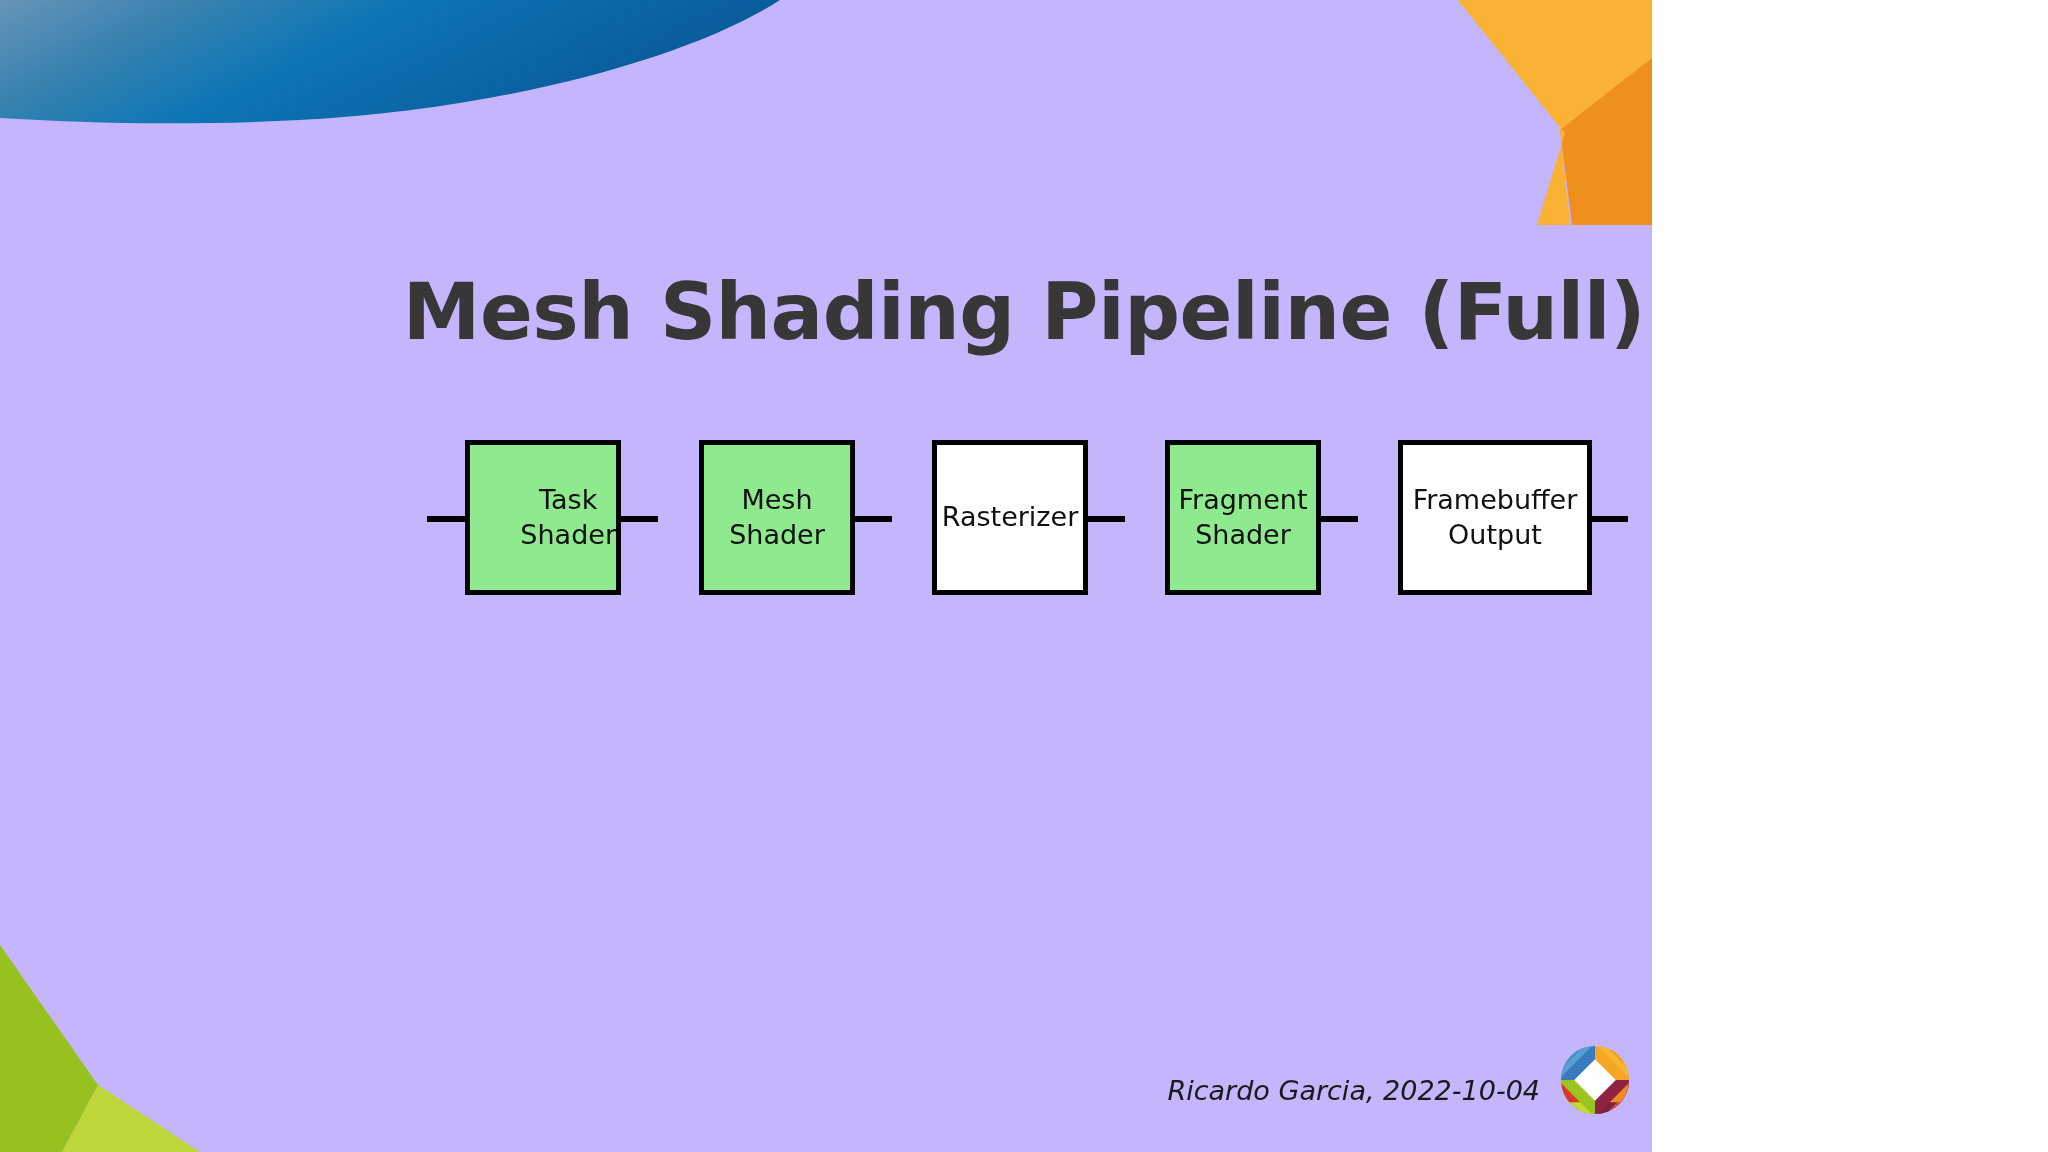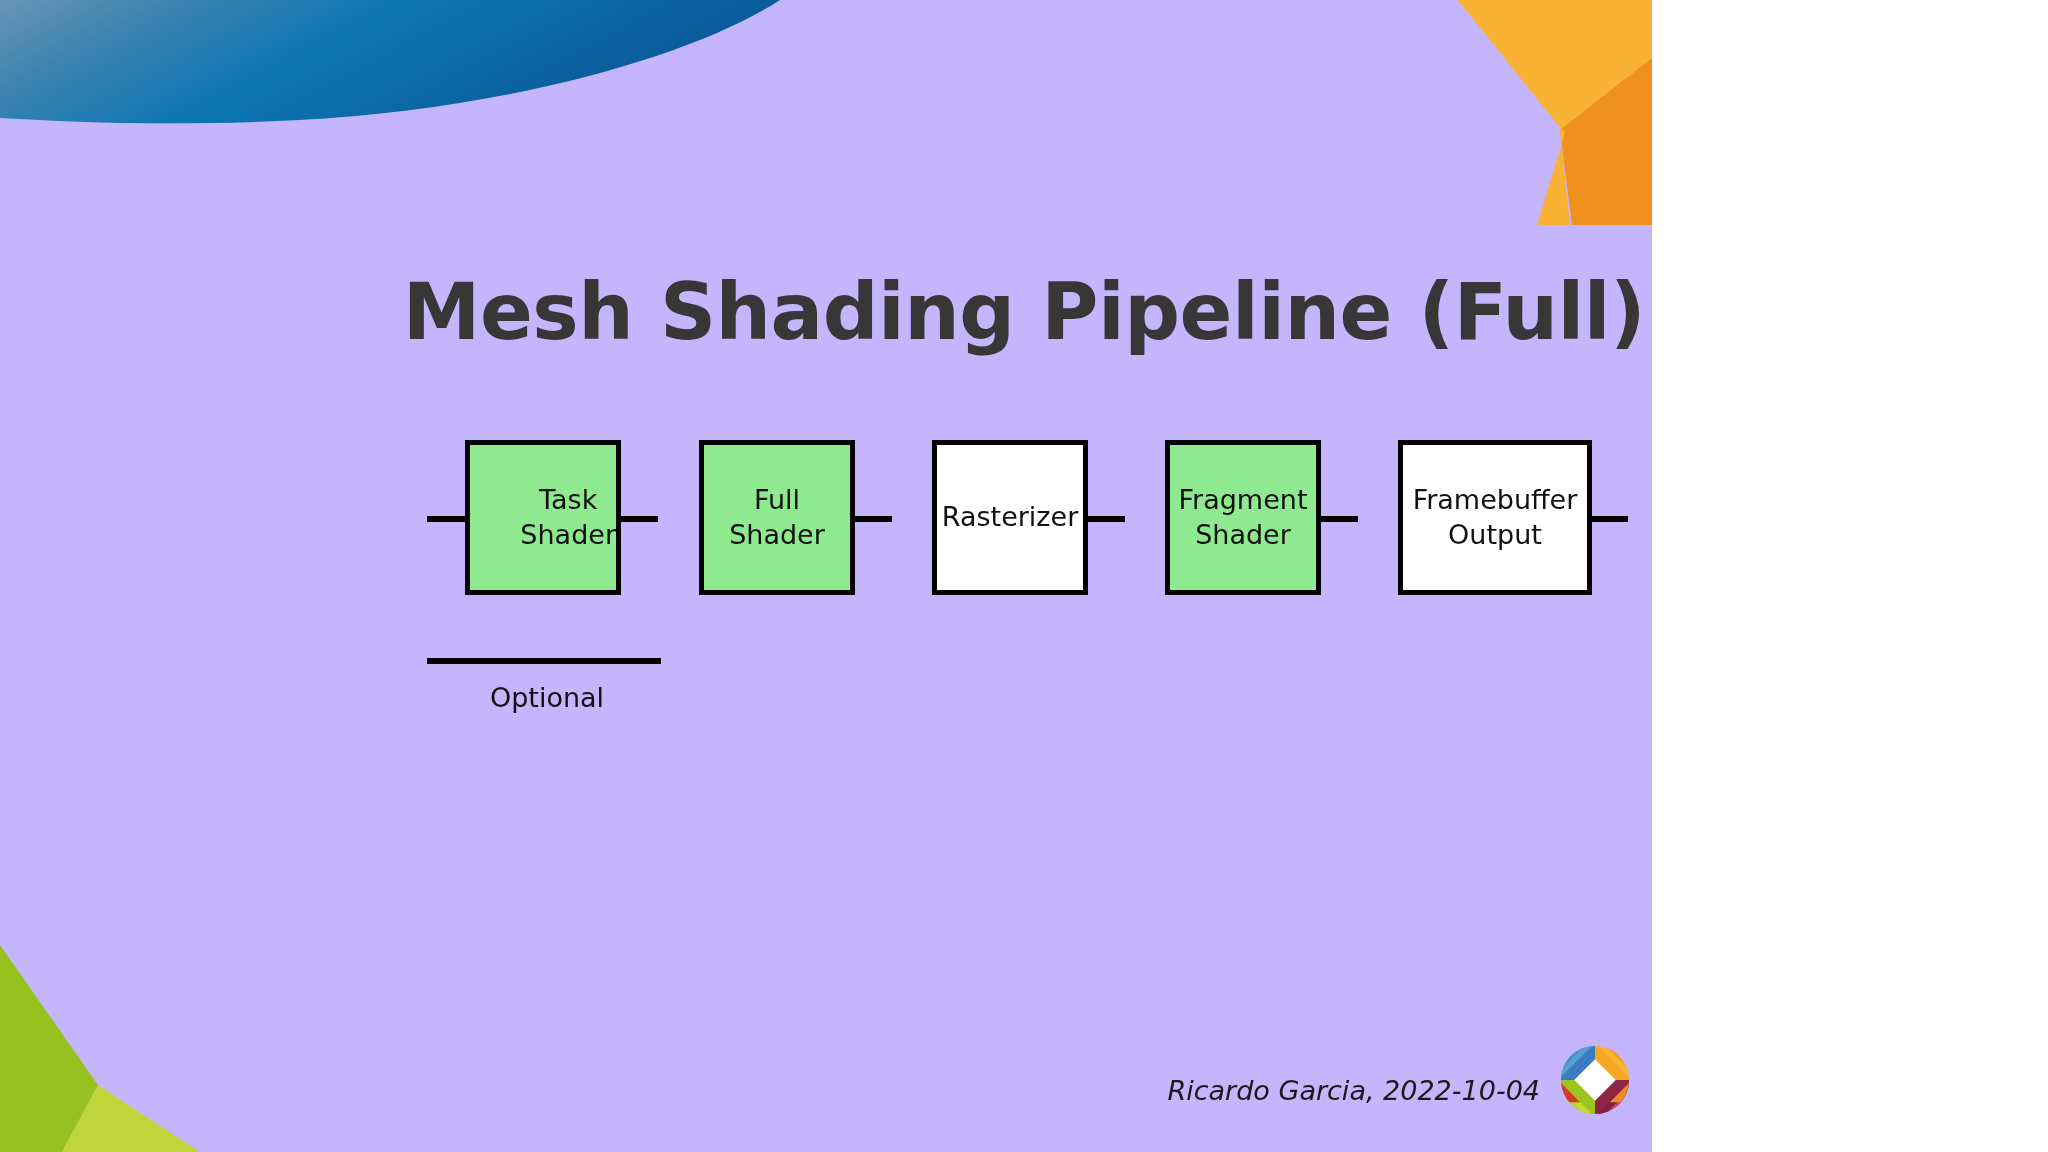--- a/index.html
+++ b/index.html
@@ -173,21 +173,21 @@
       <div>
         <span class="lbl">Task</span>
         <span class="lbl">Shader</span>
       </div>
     </div>
 
     <div class="connector" style="left:191px;"></div>
 
     <div class="pbox green" style="left:272px; width:156px;">
       <div>
-        <span class="lbl">Full</span>
+        <span class="lbl">Mesh</span>
         <span class="lbl">Shader</span>
       </div>
     </div>
 
     <div class="connector" style="left:425px;"></div>
 
     <div class="pbox" style="left:505px; width:156px;">
       <div>
         <span class="lbl">Rasterizer</span>
       </div>
@@ -207,24 +207,20 @@
     <div class="pbox" style="left:971px; width:194px;">
       <div>
         <span class="lbl">Framebuffer</span>
         <span class="lbl">Output</span>
       </div>
     </div>
 
     <div class="stub" id="stub-right"></div>
   </div>
 
-  <div id="optional-group">
-    <div id="optional-line"></div>
-    <div id="optional-label">Optional</div>
-  </div>
 
   <div id="footer">
     <div id="footer-author">Ricardo Garcia, 2022-10-04</div>
   </div>
 
   <svg id="logo" viewBox="0 0 100 100">
     <defs>
       <clipPath id="circClip">
           <circle cx="50" cy="50" r="46"></circle>
         </clipPath>

